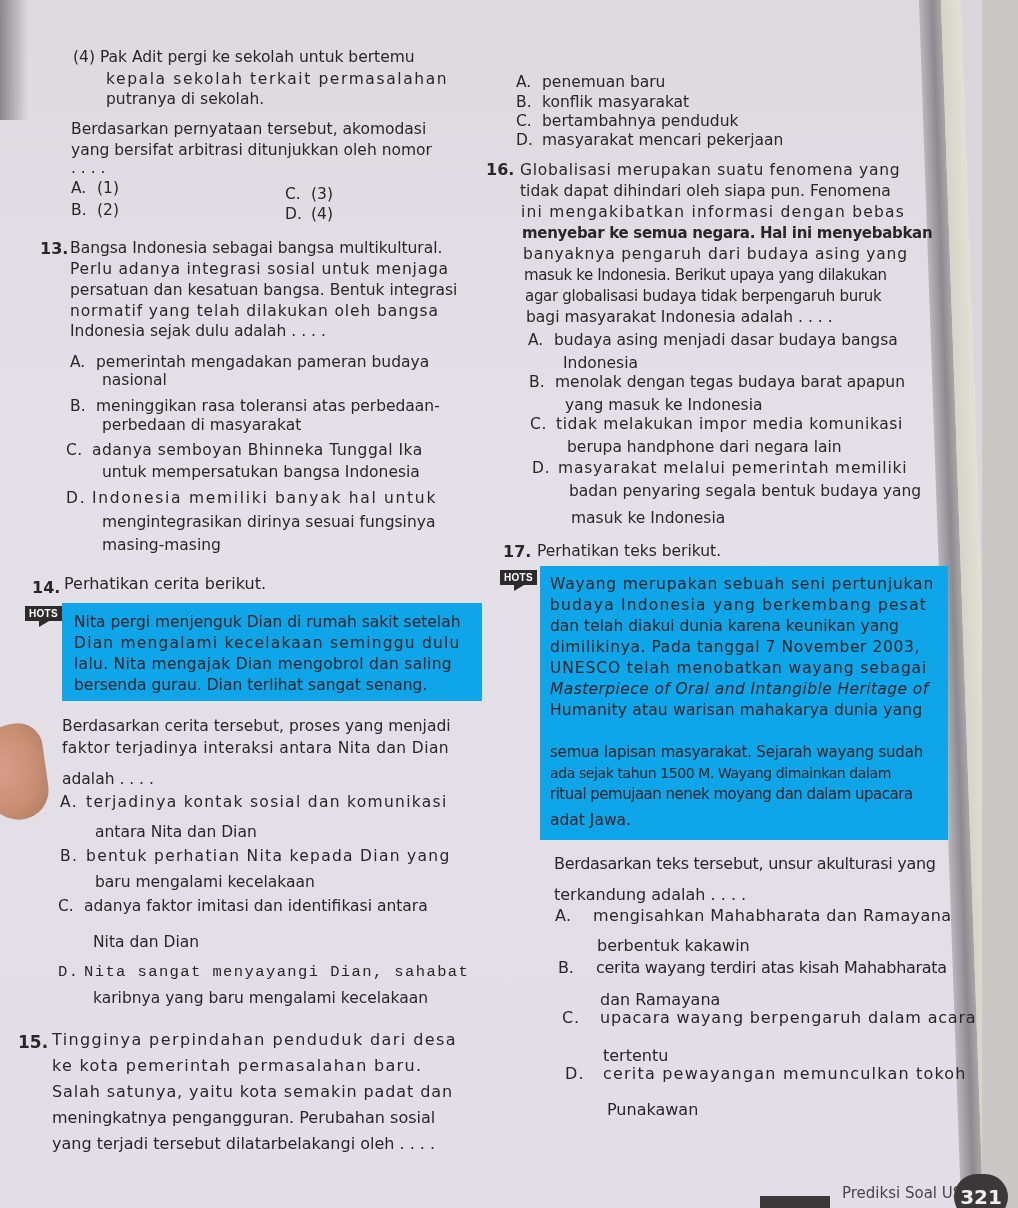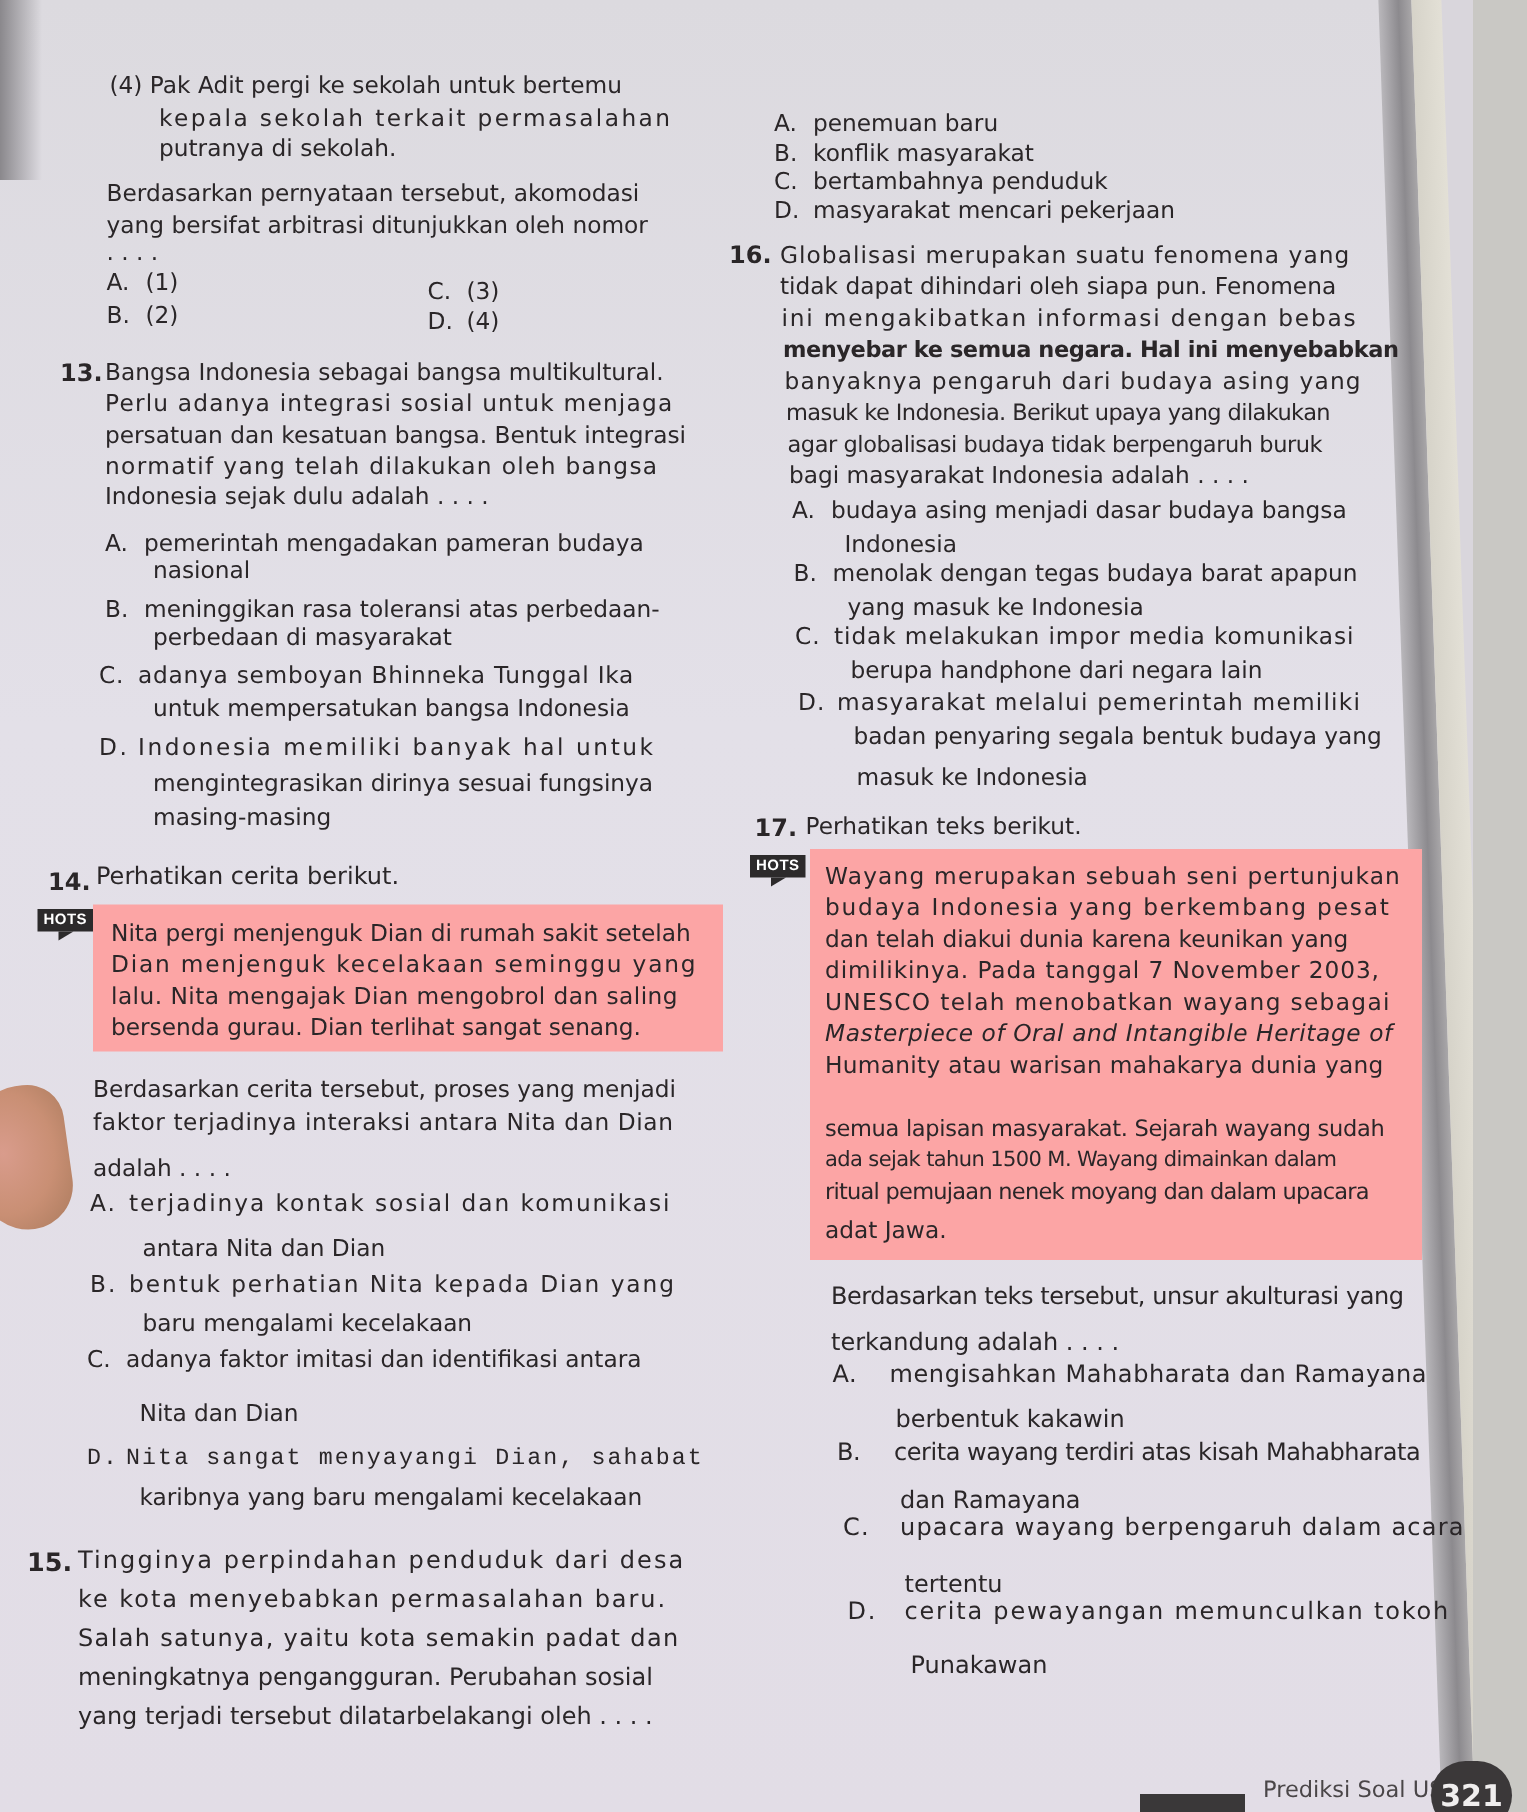--- a/index.html
+++ b/index.html
@@ -33,21 +33,21 @@
     .hots {
       position: absolute; background: #2c2a2b; color: #fff; font-weight: bold;
       font-size: 10px; padding: 2px 4px; letter-spacing: 0.3px;
       font-family: "Liberation Sans", sans-serif;
     }
     .hots:after {
       content: ""; position: absolute; left: 14px; bottom: -6px;
       border-left: 10px solid #2c2a2b; border-bottom: 6px solid transparent;
     }
     .box {
-      position: absolute; background: #fca5a5;
+      position: absolute; background: #0ea5e9;
     }
     .box .line { color: #2a2628; }
 
     .finger {
       position: absolute; left: -16px; top: 724px; width: 62px; height: 96px;
       border-radius: 40px 30px 36px 40px;
       background: radial-gradient(ellipse at 30% 45%, #d99c8c 0%, #c98f74 55%, #a97a5c 100%);
       transform: rotate(-8deg);
     }
 
@@ -102,21 +102,21 @@
   <div class="line" style="left:102px;top:512px;">mengintegrasikan dirinya sesuai fungsinya</div>
   <div class="line" style="left:102px;top:535px;">masing-masing</div>
 </div>
 
 <div>
   <div class="line qnum" style="left:32px;top:578px;">14.</div>
   <div class="line" style="left:64px;top:574px;font-size:16px;">Perhatikan cerita berikut.</div>
   <div class="hots" style="left:25px;top:606px;">HOTS</div>
   <div class="box" style="left:62px;top:603px;width:420px;height:98px;">
     <div class="line" style="left:12px;top:9px;">Nita pergi menjenguk Dian di rumah sakit setelah</div>
-    <div class="line" style="left:12px;top:30px;letter-spacing:1.2px;">Dian menjenguk kecelakaan seminggu yang</div>
+    <div class="line" style="left:12px;top:30px;letter-spacing:1.2px;">Dian mengalami kecelakaan seminggu dulu</div>
     <div class="line" style="left:12px;top:51px;letter-spacing:0.3px;">lalu. Nita mengajak Dian mengobrol dan saling</div>
     <div class="line" style="left:12px;top:72px;">bersenda gurau. Dian terlihat sangat senang.</div>
   </div>
 
   <div class="line" style="left:62px;top:716px;">Berdasarkan cerita tersebut, proses yang menjadi</div>
   <div class="line" style="left:62px;top:738px;letter-spacing:0.4px;">faktor terjadinya interaksi antara Nita dan Dian</div>
   <div class="line" style="left:62px;top:769px;">adalah . . . .</div>
 
   <div class="line" style="left:60px;top:792px;letter-spacing:1.3px;"><span class="opt-letter">A.</span><span>terjadinya kontak sosial dan komunikasi</span></div>
   <div class="line" style="left:95px;top:822px;">antara Nita dan Dian</div>
@@ -124,21 +124,21 @@
   <div class="line" style="left:95px;top:872px;">baru mengalami kecelakaan</div>
   <div class="line" style="left:58px;top:896px;"><span class="opt-letter">C.</span><span>adanya faktor imitasi dan identifikasi antara</span></div>
   <div class="line" style="left:93px;top:932px;">Nita dan Dian</div>
   <div class="line" style="left:58px;top:962px;letter-spacing:1.4px;font-family:Liberation Mono, monospace;"><span class="opt-letter">D.</span><span>Nita sangat menyayangi Dian, sahabat</span></div>
   <div class="line" style="left:93px;top:988px;">karibnya yang baru mengalami kecelakaan</div>
 </div>
 
 <div>
   <div class="line qnum" style="left:18px;top:1032px;font-size:17px;">15.</div>
   <div class="line" style="left:52px;top:1030px;letter-spacing:1.4px;font-size:16px;">Tingginya perpindahan penduduk dari desa</div>
-  <div class="line" style="left:52px;top:1056px;letter-spacing:1.3px;font-size:16px;">ke kota menyebabkan permasalahan baru.</div>
+  <div class="line" style="left:52px;top:1056px;letter-spacing:1.3px;font-size:16px;">ke kota pemerintah permasalahan baru.</div>
   <div class="line" style="left:52px;top:1082px;letter-spacing:0.9px;font-size:16px;">Salah satunya, yaitu kota semakin padat dan</div>
   <div class="line" style="left:52px;top:1108px;font-size:16px;">meningkatnya pengangguran. Perubahan sosial</div>
   <div class="line" style="left:52px;top:1134px;font-size:16px;">yang terjadi tersebut dilatarbelakangi oleh . . . .</div>
 </div>
 
 <div class="finger"></div>
 
 <div>
   <div class="line" style="left:516px;top:72px;"><span class="opt-letter">A.</span><span>penemuan baru</span></div>
   <div class="line" style="left:516px;top:92px;"><span class="opt-letter">B.</span><span>konflik masyarakat</span></div>

